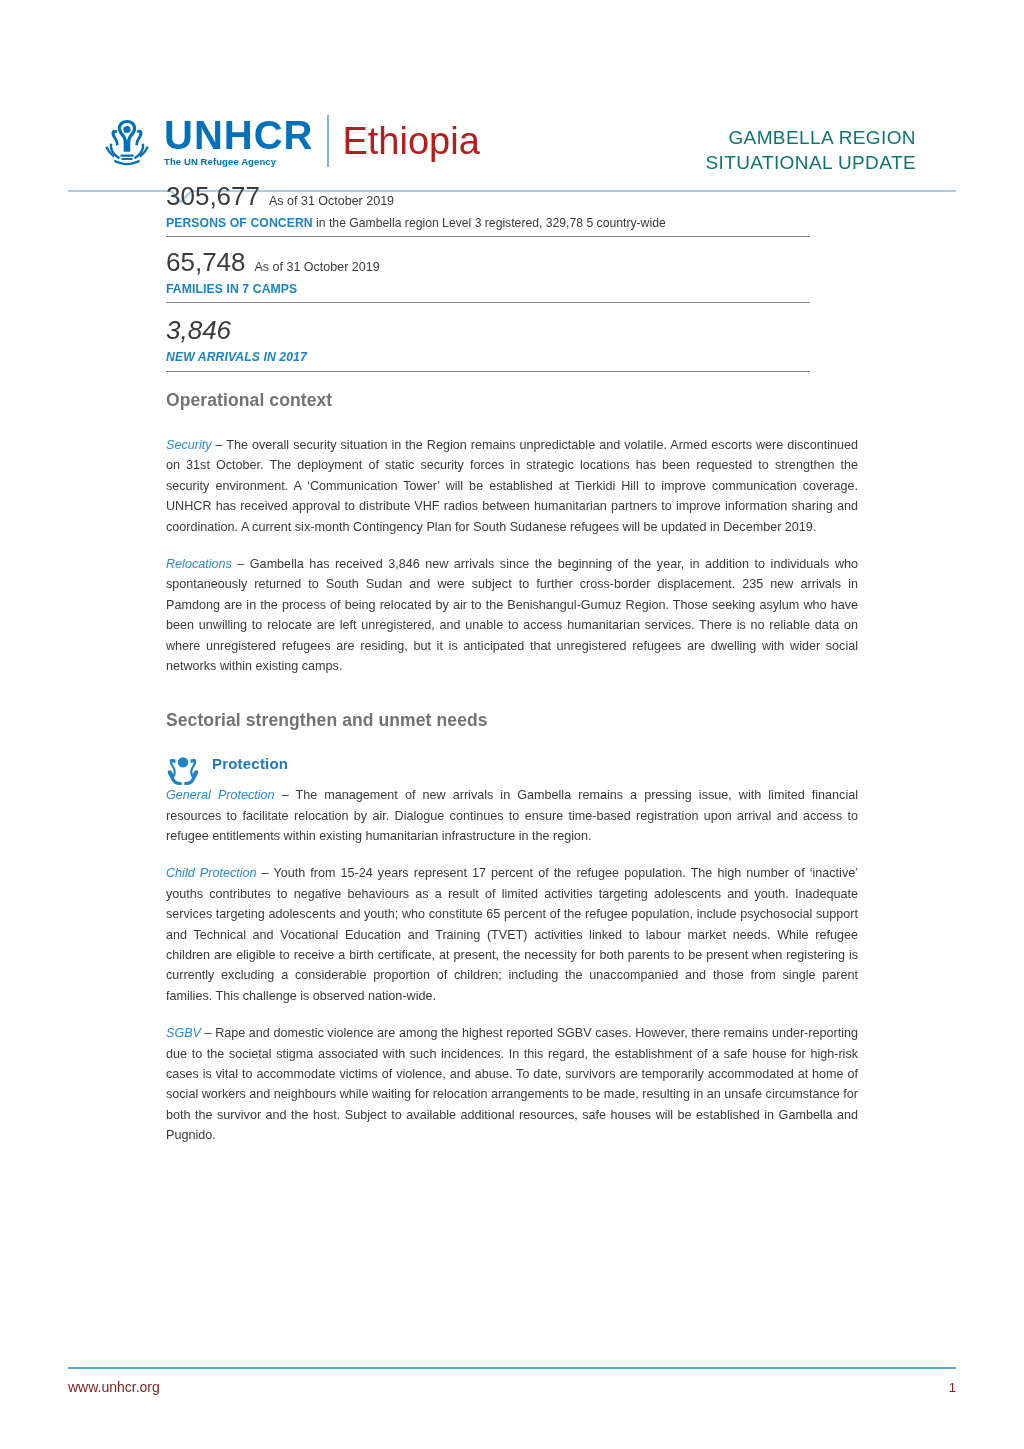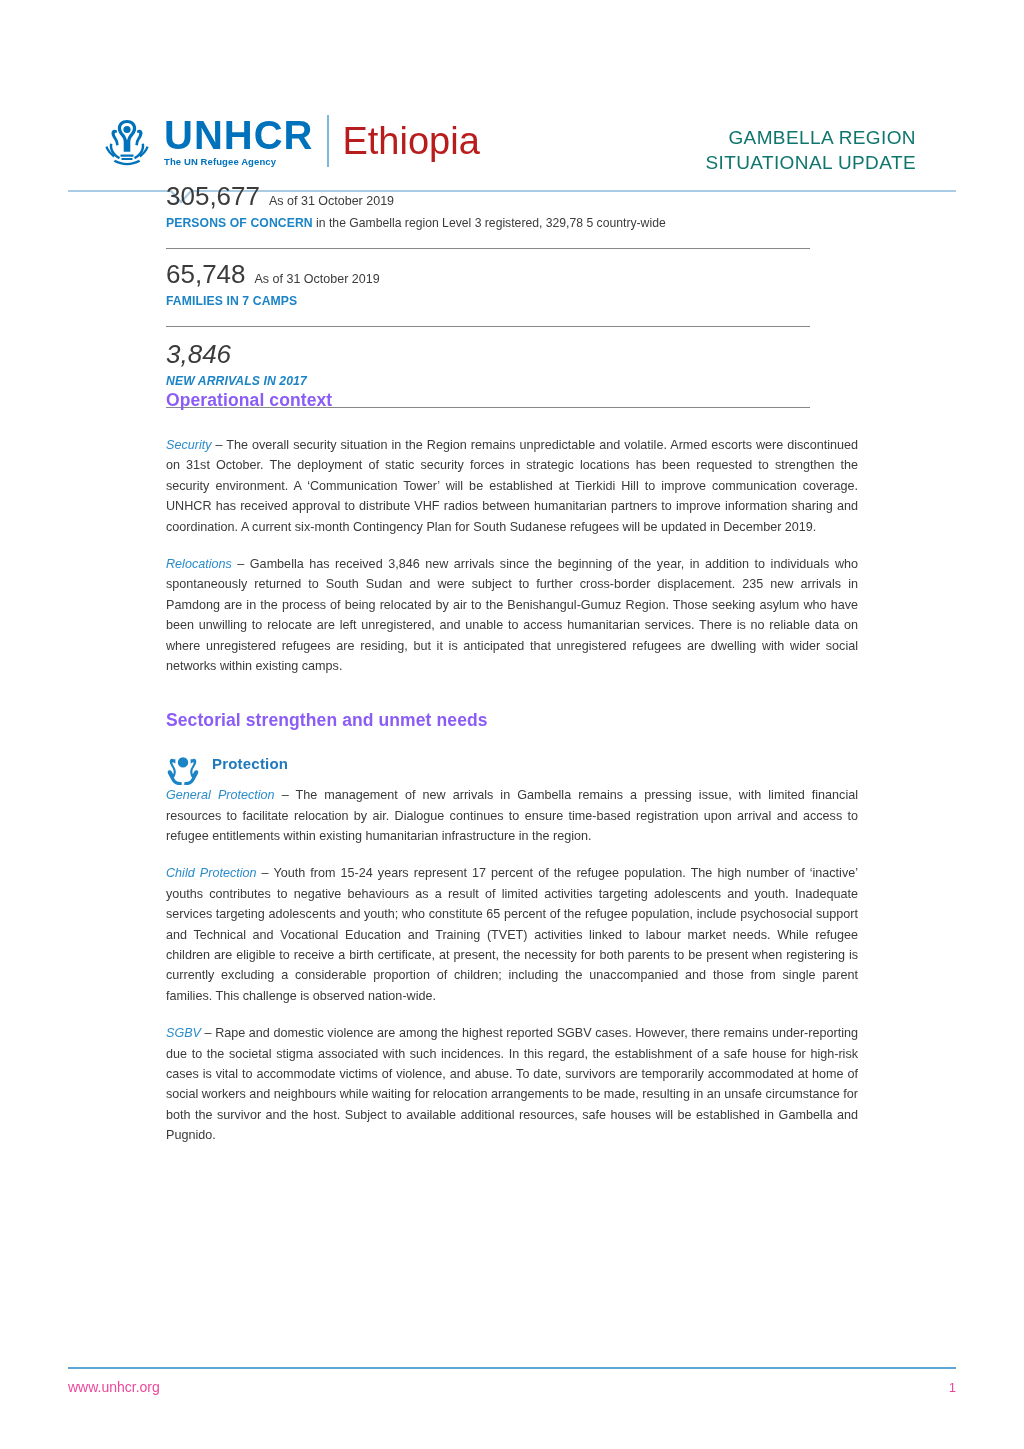--- a/index.html
+++ b/index.html
@@ -102,21 +102,21 @@
   }
 
   
   .stats {
     position: absolute;
     left: 166px;
     top: 180px;
     width: 644px;
   }
   .stat-row {
-    padding-bottom: 16px;
+    padding-bottom: 4px;
   }
   .stat-row.with-rule {
     border-bottom: 1.6px solid #878787;
   }
   .stat-line {
     display: flex;
     align-items: baseline;
     white-space: nowrap;
   }
   .stat-number {
@@ -156,21 +156,21 @@
   .content {
     position: absolute;
     left: 166px;
     top: 390px;
     width: 692px;
   }
   h2.section-heading {
     font-family: "Liberation Sans", sans-serif;
     font-size: 17.5px;
     font-weight: bold;
-    color: #8b5cf6;
+    color: #737373;
     margin: 0;
     letter-spacing: 0.1px;
   }
   .para {
     font-family: "Liberation Sans", sans-serif;
     font-size: 12.6px;
     line-height: 1.62;
     color: #3a3a3a;
     text-align: justify;
     margin: 0;
@@ -214,21 +214,21 @@
     height: 2px;
     background: #5fa5d3;
   }
   .footer-row {
     display: flex;
     justify-content: space-between;
     align-items: baseline;
     margin-top: 10px;
     font-family: "Liberation Sans", sans-serif;
     font-size: 14px;
-    color: #ec4899;
+    color: #7f1d1d;
   }
   .footer-page { font-size: 13px; }
 </style>
 </head>
 <body>
 
 <div class="page">
 
   <div class="header">
 

